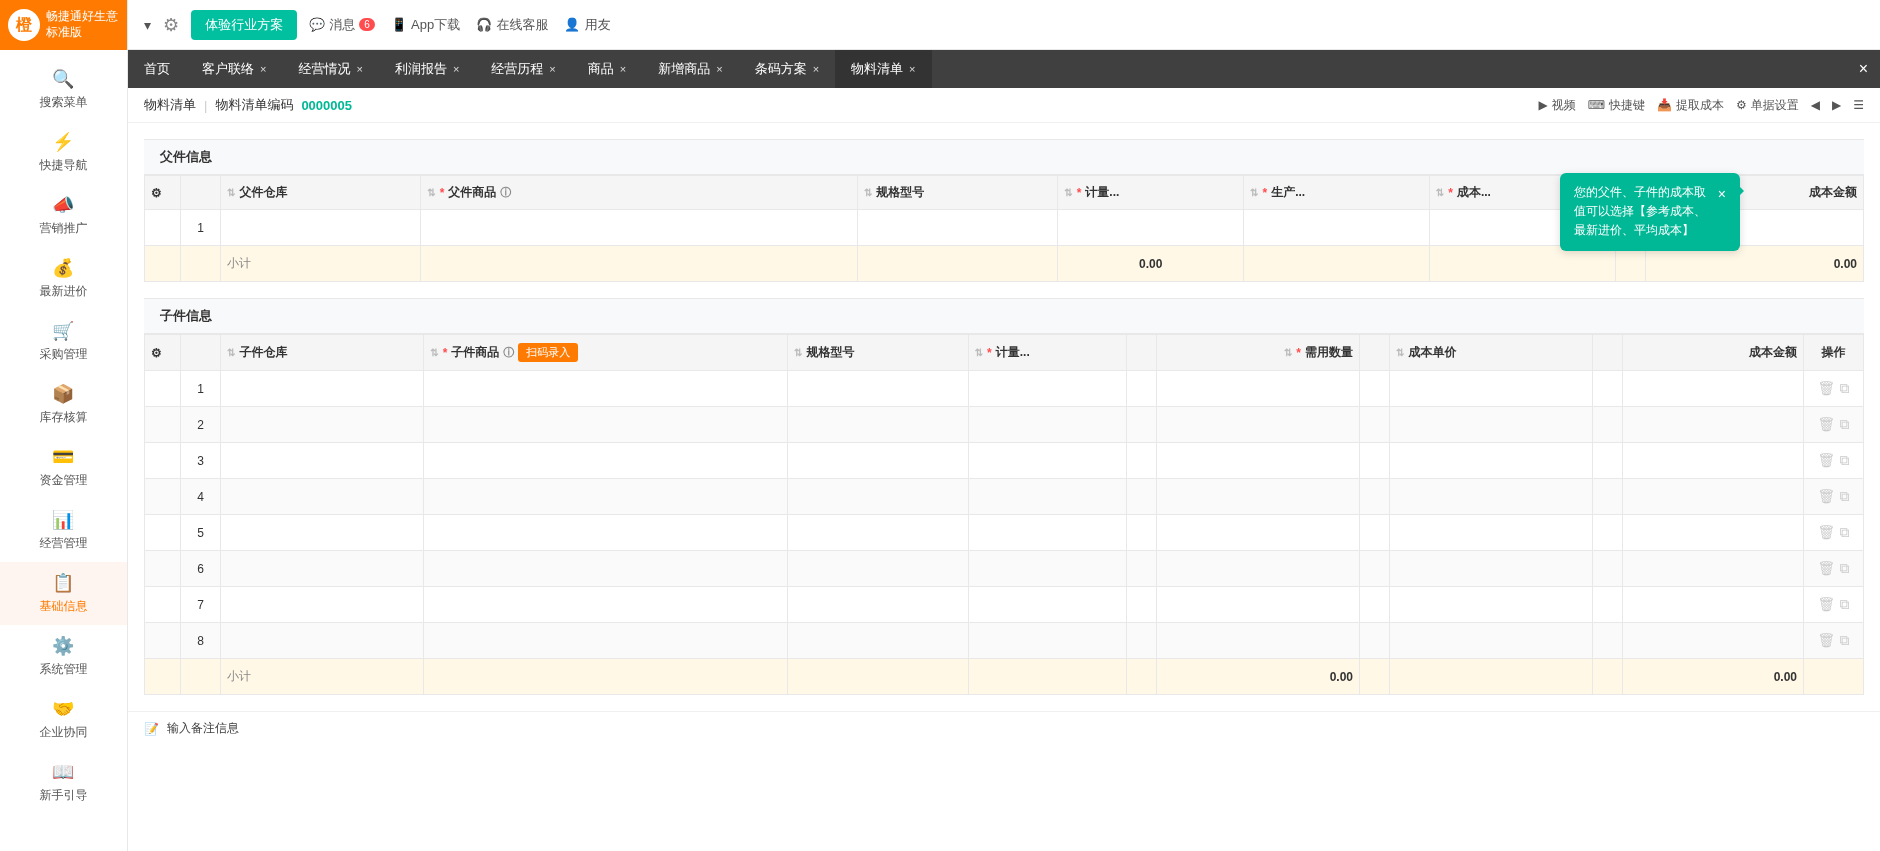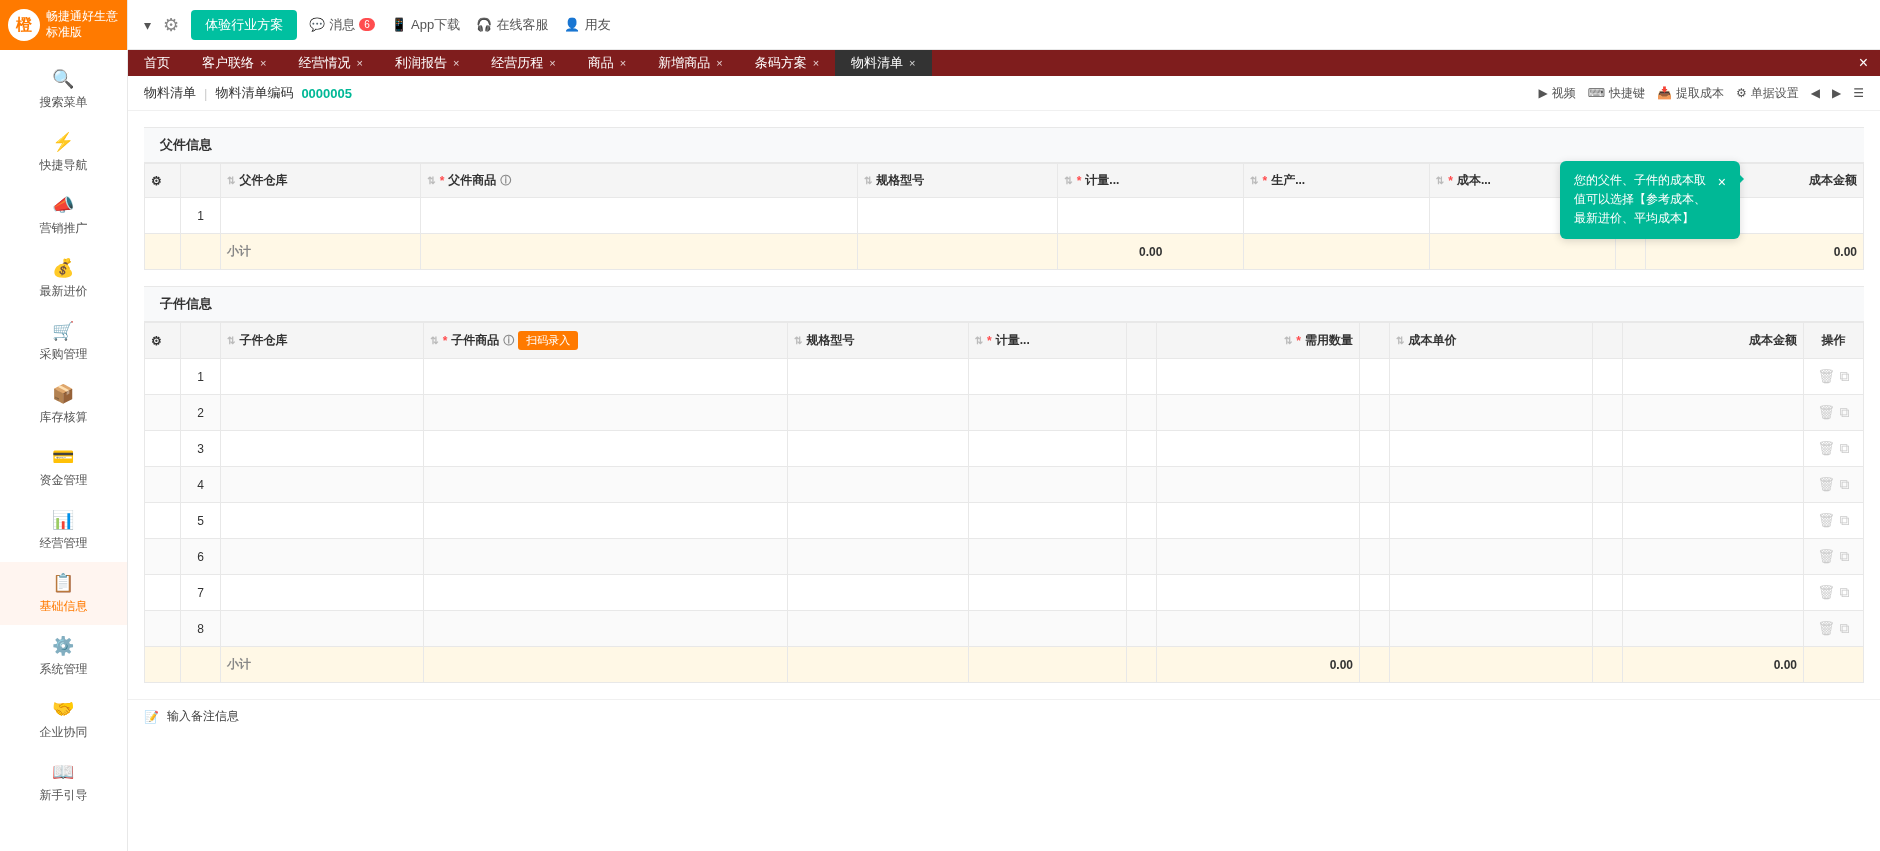--- a/index.html
+++ b/index.html
@@ -22,21 +22,21 @@
     .topbar { background: #fff; height: 50px; display: flex; align-items: center; padding: 0 16px; gap: 12px; border-bottom: 1px solid #e8e8e8; flex-shrink: 0; }
     .topbar-system { font-size: 14px; color: #333; flex: 1; }
     .topbar-dropdown { display: flex; align-items: center; gap: 4px; color: #555; font-size: 14px; }
     .topbar-gear { color: #888; font-size: 18px; cursor: pointer; }
     .topbar-trial { background: #00c0a0; color: #fff; padding: 6px 14px; border-radius: 4px; font-size: 13px; cursor: pointer; }
     .topbar-right { display: flex; align-items: center; gap: 16px; color: #555; font-size: 13px; }
     .topbar-right-item { display: flex; align-items: center; gap: 4px; cursor: pointer; }
     .badge { background: #ff4d4f; color: #fff; border-radius: 10px; font-size: 10px; padding: 1px 5px; }
 
     
-    .nav-tabs { background: #7f1d1d; display: flex; align-items: center; height: 26px; overflow-x: auto; flex-shrink: 0; }
+    .nav-tabs { background: #404040; display: flex; align-items: center; height: 38px; overflow-x: auto; flex-shrink: 0; }
     .nav-tab { color: #fff; padding: 0 16px; height: 42px; display: flex; align-items: center; gap: 6px; cursor: pointer; font-size: 13px; white-space: nowrap; }
     .nav-tab.active { background: #333; }
     .nav-tab .close-x { font-size: 11px; opacity: 0.8; }
     .nav-close-all { margin-left: auto; color: #fff; padding: 0 12px; cursor: pointer; font-size: 16px; }
 
     
     .content { flex: 1; overflow-y: auto; background: #fff; padding: 0; position: relative; }
 
     
     .breadcrumb-bar { display: flex; align-items: center; padding: 8px 16px; border-bottom: 1px solid #f0f0f0; gap: 8px; font-size: 13px; }
@@ -50,21 +50,21 @@
 
     
     .section { margin: 16px; }
     .section-title { background: #f8f9fa; padding: 8px 16px; font-weight: bold; font-size: 13px; color: #333; border-bottom: 1px solid #e8e8e8; border-top: 1px solid #e8e8e8; }
 
     
     .data-table { width: 100%; border-collapse: collapse; font-size: 12px; }
     .data-table th { background: #f5f5f5; border: 1px solid #e8e8e8; padding: 8px 6px; color: #333; text-align: left; white-space: nowrap; position: relative; }
     .data-table td { border: 1px solid #e8e8e8; padding: 4px 6px; color: #333; height: 36px; }
     .data-table tr:nth-child(even) td { background: #fafafa; }
-    .subtotal-row td { background: #fff8e6 !important; font-weight: bold; }
+    .subtotal-row td { background: #fff8e6 !important; font-weight: normal; }
     .col-num { width: 40px; text-align: center; color: #999; }
     .col-setting { width: 36px; text-align: center; }
     .col-action { width: 60px; text-align: center; }
     .required-star { color: #ff4d4f; }
     .scan-btn { background: #ff7a00; color: #fff; padding: 2px 8px; border-radius: 3px; font-size: 11px; cursor: pointer; border: none; }
     .action-icons { display: flex; gap: 4px; justify-content: center; }
     .action-icon { color: #ccc; font-size: 14px; cursor: pointer; }
 
     
     .tooltip-box { position: absolute; right: 140px; top: 85px; background: #00b896; color: #fff; border-radius: 6px; padding: 10px 14px; font-size: 12px; line-height: 1.6; z-index: 100; max-width: 180px; box-shadow: 0 2px 8px rgba(0,0,0,0.15); }

